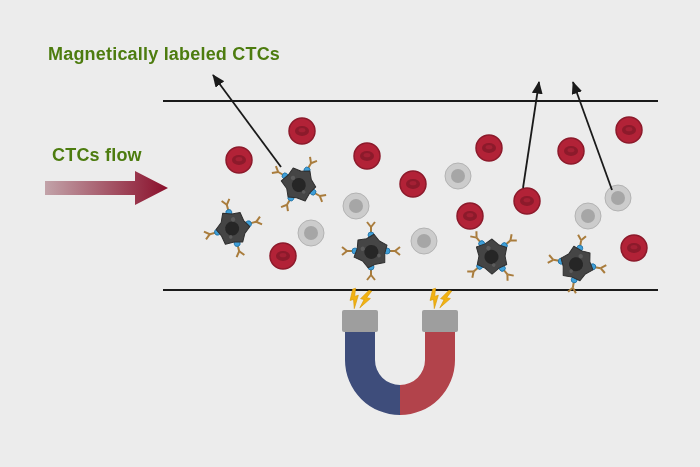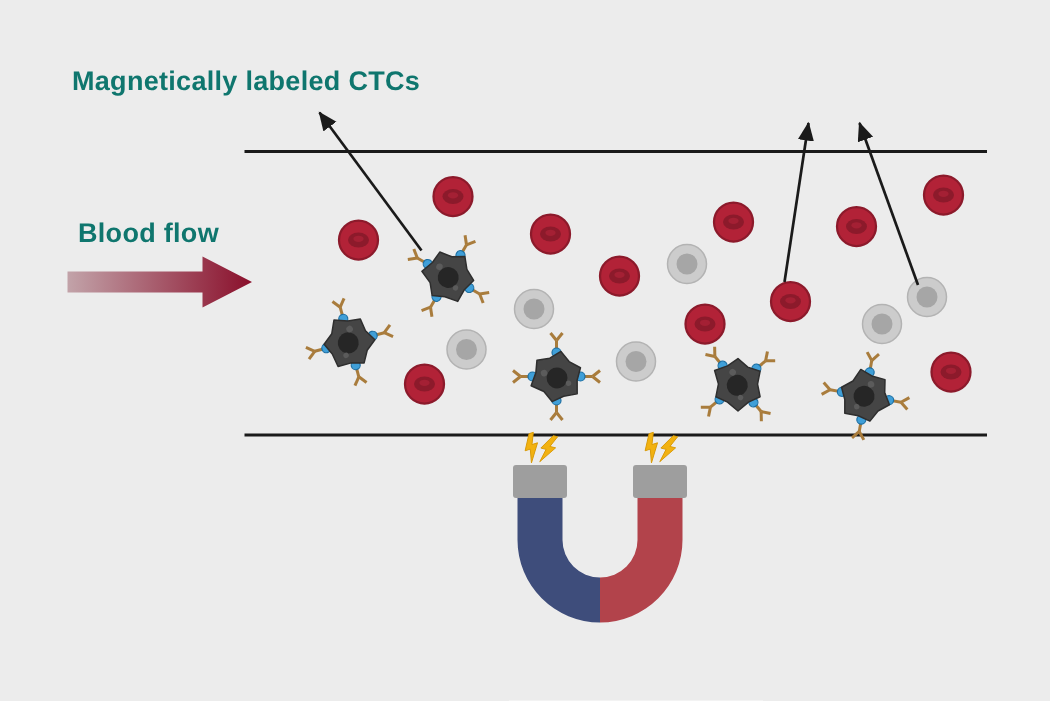--- a/index.html
+++ b/index.html
@@ -1,19 +1,19 @@
 <!DOCTYPE html>
 <html><head>
 <meta charset="utf-8">
 <style>
   html,body{margin:0;padding:0;}
   body{font-family:"Liberation Sans",sans-serif;}
   .stage{position:relative;width:700px;height:467px;background:#ececec;overflow:hidden;}
   .stage svg.canvas{position:absolute;left:0;top:0;}
-  .label{position:absolute;font-weight:700;font-size:18px;color:#0f766e;white-space:nowrap;letter-spacing:.2px;}
+  .label{position:absolute;font-weight:700;font-size:18px;color:#4d7c0f;white-space:nowrap;letter-spacing:.2px;}
 </style>
 </head>
 <body>
 
 <div class="stage">
 
   <svg class="canvas" width="700" height="467" viewBox="0 0 700 467" xmlns="http://www.w3.org/2000/svg" xmlns:xlink="http://www.w3.org/1999/xlink">
 
     <defs>
       <linearGradient id="flowGrad" x1="0" y1="0" x2="1" y2="0">
@@ -101,14 +101,14 @@
       <use href="#sym-bolt" xlink:href="#sym-bolt" transform="translate(427,291) rotate(-18)"></use>
       <use href="#sym-bolt" xlink:href="#sym-bolt" transform="translate(443,289) rotate(14)"></use>
       <path d="M345,332 L345,360 A55,55 0 0 0 400,415 L400,385 A25,25 0 0 1 375,360 L375,332 Z" fill="#3e4d7b"></path>
       <path d="M400,415 A55,55 0 0 0 455,360 L455,332 L425,332 L425,360 A25,25 0 0 1 400,385 Z" fill="#b2434b"></path>
       <rect x="342" y="310" width="36" height="22" rx="2" fill="#9e9e9e"></rect>
       <rect x="422" y="310" width="36" height="22" rx="2" fill="#9e9e9e"></rect>
     </g>
   </svg>
 
   <div class="label" style="left:48px;top:44px">Magnetically labeled CTCs</div>
-  <div class="label" style="left:52px;top:145px">Blood flow</div>
+  <div class="label" style="left:52px;top:145px">CTCs flow</div>
 </div>
 
 </body></html>

